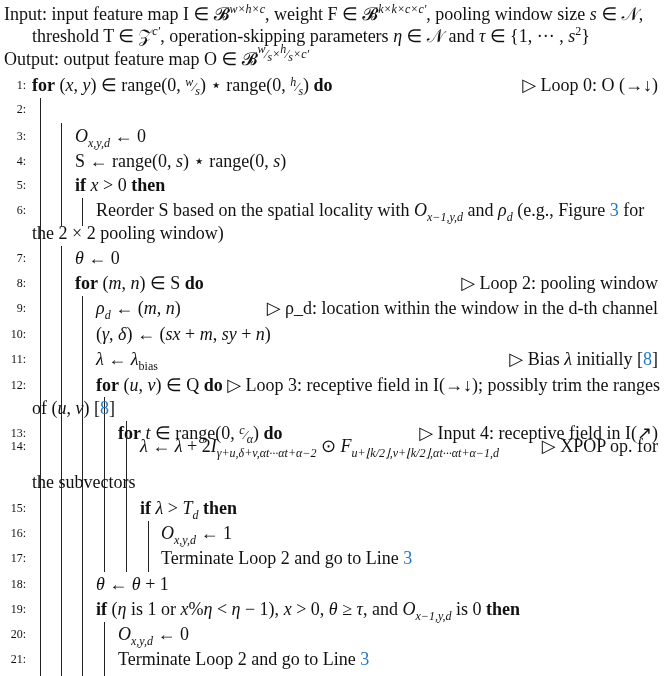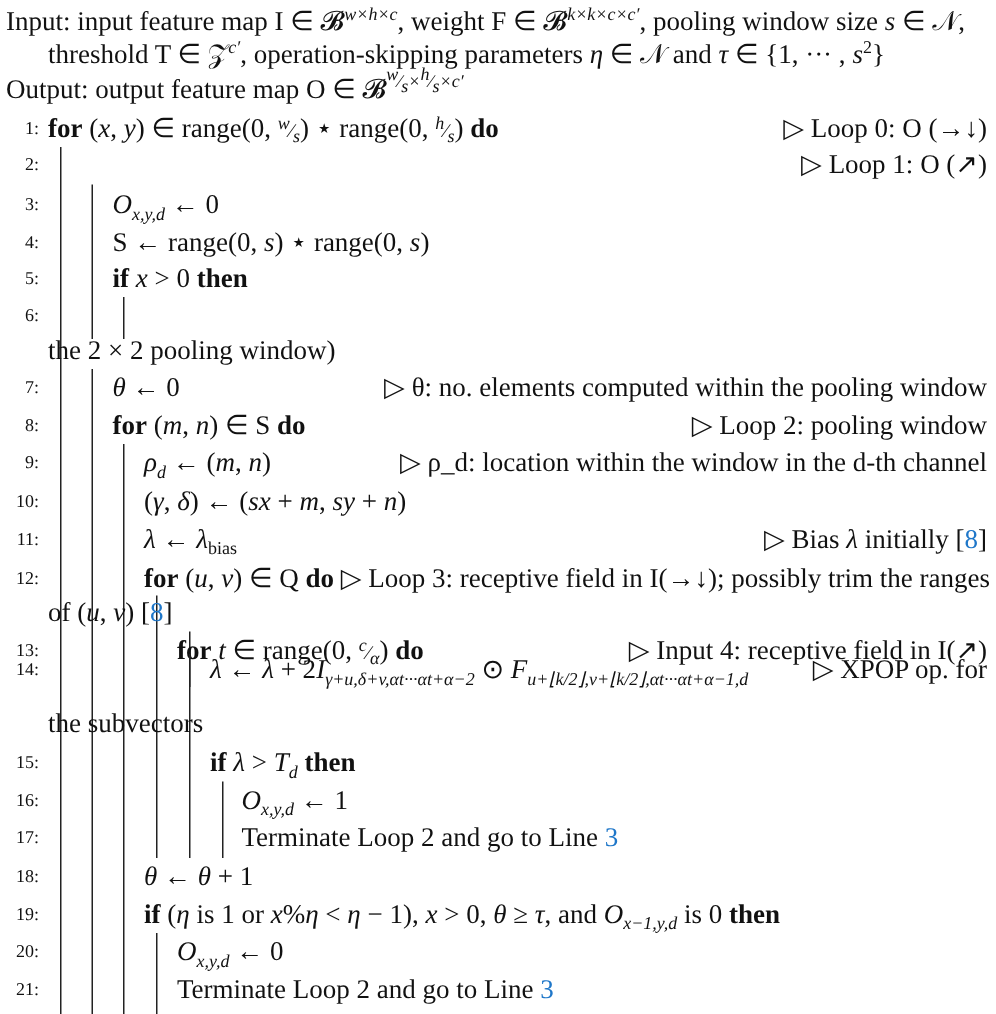--- a/index.html
+++ b/index.html
@@ -47,49 +47,48 @@
 <div class="vline" style="left:104px;top:622px;height:54px"></div>
 
 <div class="row" style="top:73px">
   <span class="num">1:</span>
   <span class="txt" style="left:32px"><span class="kw">for</span> (<span class="m">x</span>, <span class="m">y</span>) ∈ range(0, <span class="m" style="font-size:13px"><sup>w</sup>⁄<sub>s</sub></span>) ⋆ range(0, <span class="m" style="font-size:13px"><sup>h</sup>⁄<sub>s</sub></span>) <span class="kw">do</span></span>
   <span class="cmt">▷ Loop 0: O (→↓)</span>
 </div>
 
 <div class="row" style="top:97px">
   <span class="num">2:</span>
-  <span class="cmt">▷ Loop 1: O (↗)</span>
 </div>
 
 <div class="row" style="top:124px">
   <span class="num">3:</span>
   <span class="txt" style="left:75px"><span class="m">O<sub>x,y,d</sub></span> ← 0</span>
 </div>
 
 <div class="row" style="top:149px">
   <span class="num">4:</span>
   <span class="txt" style="left:75px"><span class="b">S</span> ← range(0, <span class="m">s</span>) ⋆ range(0, <span class="m">s</span>)</span>
 </div>
 
 <div class="row" style="top:173px">
   <span class="num">5:</span>
   <span class="txt" style="left:75px"><span class="kw">if</span> <span class="m">x</span> &gt; 0 <span class="kw">then</span></span>
 </div>
 
 <div class="row" style="top:198px">
   <span class="num">6:</span>
+  <span class="txt" style="left:96px">Reorder <span class="b">S</span> based on the spatial locality with <span class="m">O<sub>x−1,y,d</sub></span> and <span class="m">ρ<sub>d</sub></span> (e.g., Figure <span class="ref">3</span> for</span>
 </div>
 <div class="row" style="top:221px">
   <span class="txt" style="left:32px">the 2 × 2 pooling window)</span>
 </div>
 
 <div class="row" style="top:246px">
   <span class="num">7:</span>
   <span class="txt" style="left:75px"><span class="m">θ</span> ← 0</span>
-  <span class="cmt">▷ θ: no. elements computed within the pooling window</span>
 </div>
 
 <div class="row" style="top:271px">
   <span class="num">8:</span>
   <span class="txt" style="left:75px"><span class="kw">for</span> (<span class="m">m</span>, <span class="m">n</span>) ∈ <span class="b">S</span> <span class="kw">do</span></span>
   <span class="cmt">▷ Loop 2: pooling window</span>
 </div>
 
 <div class="row" style="top:296px">
   <span class="num">9:</span>

